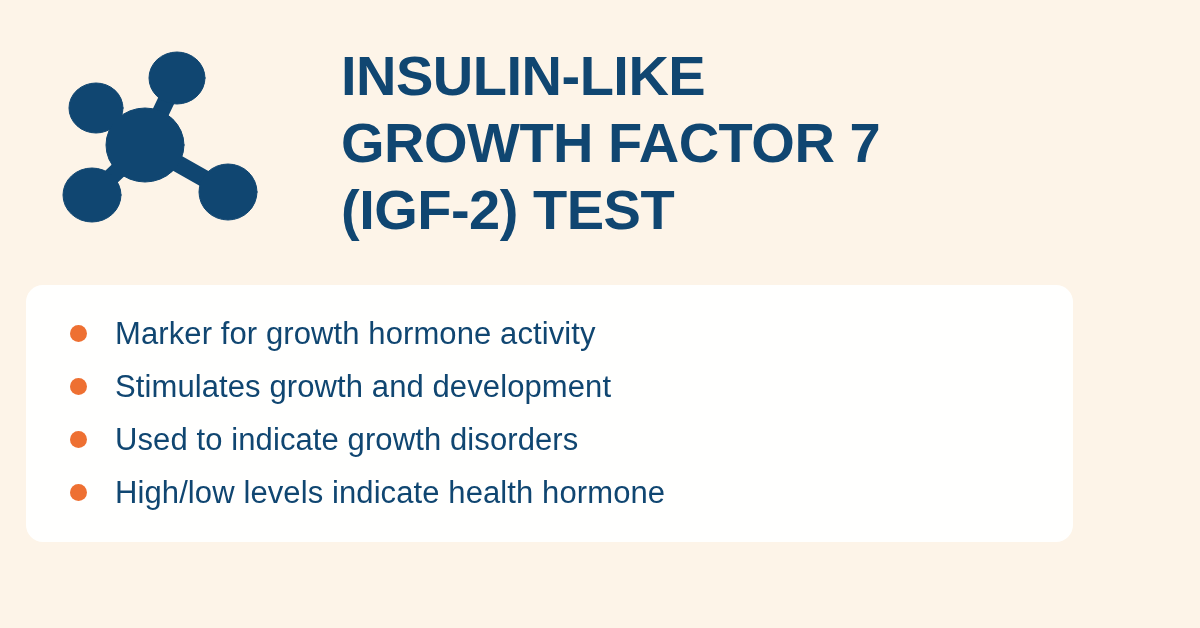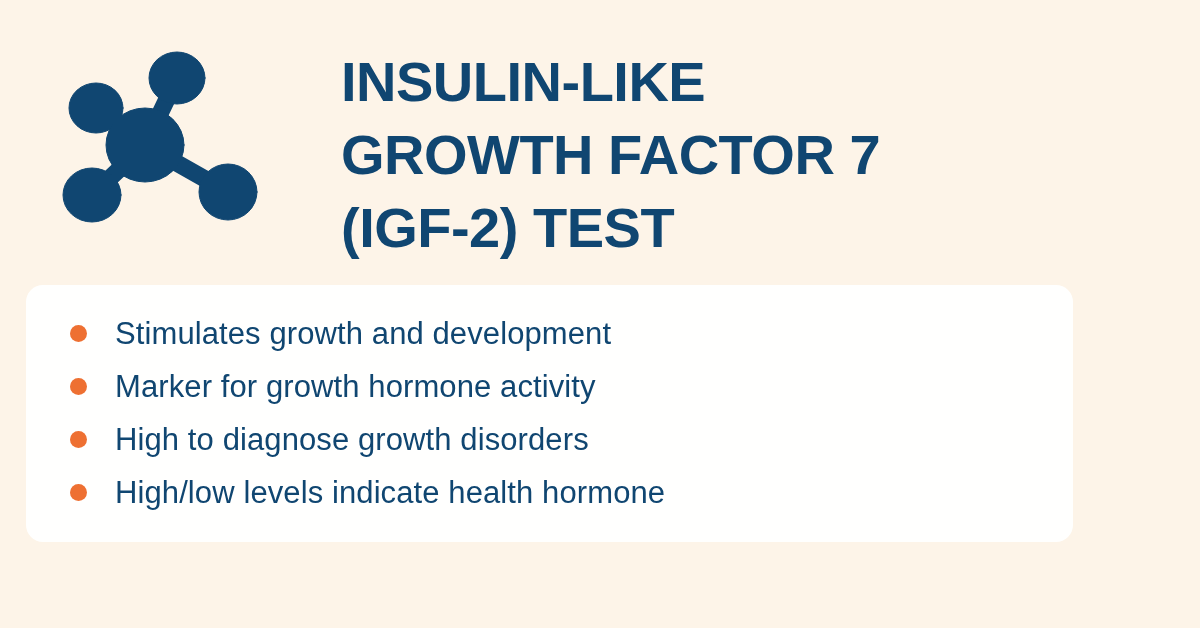--- a/index.html
+++ b/index.html
@@ -51,21 +51,20 @@
     width: 820px;
   }
   .title-line {
     font-family: "Liberation Sans", sans-serif;
     font-weight: bold;
     font-size: 56px;
     line-height: 67px;
     letter-spacing: -0.5px;
     color: #104671;
     white-space: nowrap;
-    margin-top: 6px;
   }
 
   
   .fact-card {
     position: absolute;
     left: 26px;
     top: 285px;
     width: 1047px;
     height: 257px;
     background: #fffffe;
@@ -140,31 +139,31 @@
       <div class="title-line">(IGF-2) TEST</div>
     </div>
 
   </div>
 
   <div class="fact-card">
     <ul class="fact-list">
 
       <li class="fact-item">
         <span class="bullet-dot"></span>
+        <span class="fact-text">Marker for growth hormone activity</span>
+      </li>
+
+      <li class="fact-item">
+        <span class="bullet-dot"></span>
         <span class="fact-text">Stimulates growth and development</span>
       </li>
 
       <li class="fact-item">
         <span class="bullet-dot"></span>
-        <span class="fact-text">Marker for growth hormone activity</span>
-      </li>
-
-      <li class="fact-item">
-        <span class="bullet-dot"></span>
-        <span class="fact-text">High to diagnose growth disorders</span>
+        <span class="fact-text">Used to indicate growth disorders</span>
       </li>
 
       <li class="fact-item">
         <span class="bullet-dot"></span>
         <span class="fact-text">High/low levels indicate health hormone</span>
       </li>
 
     </ul>
   </div>
 

